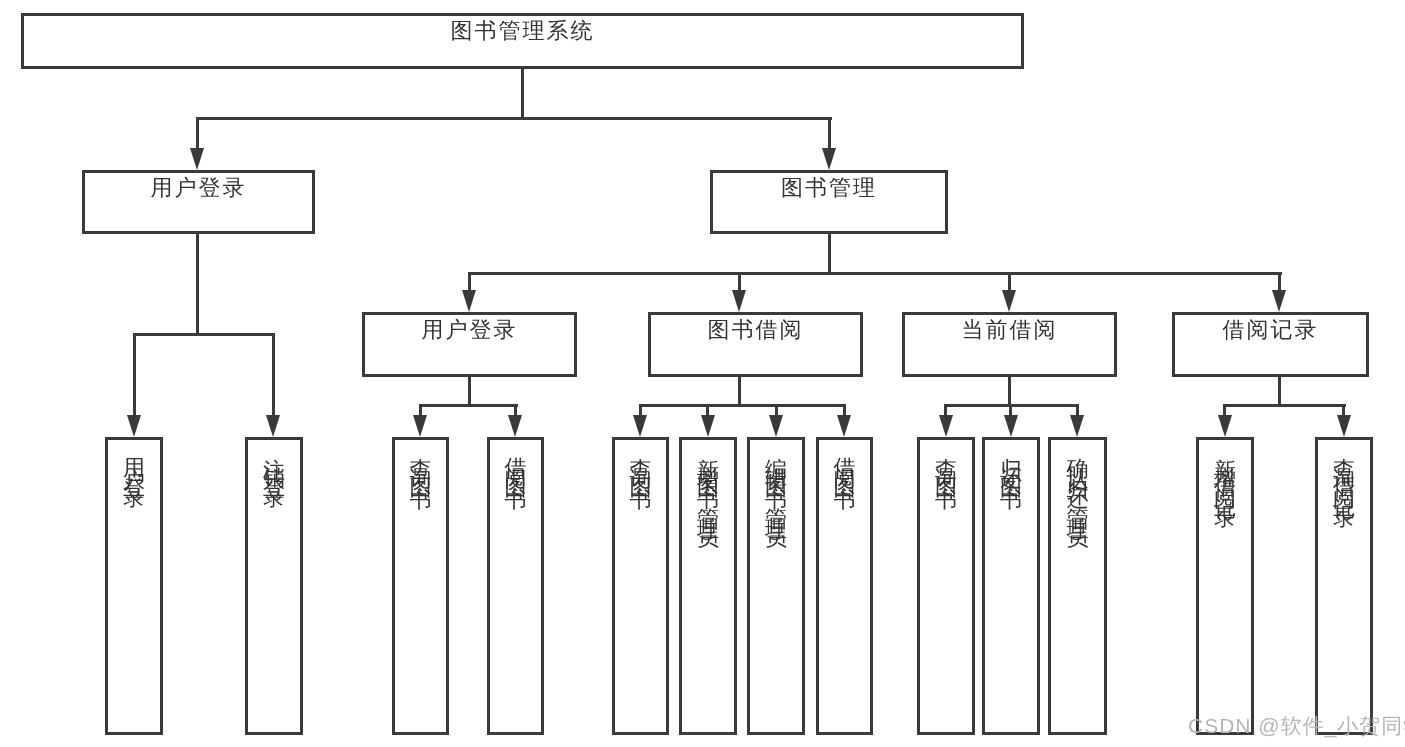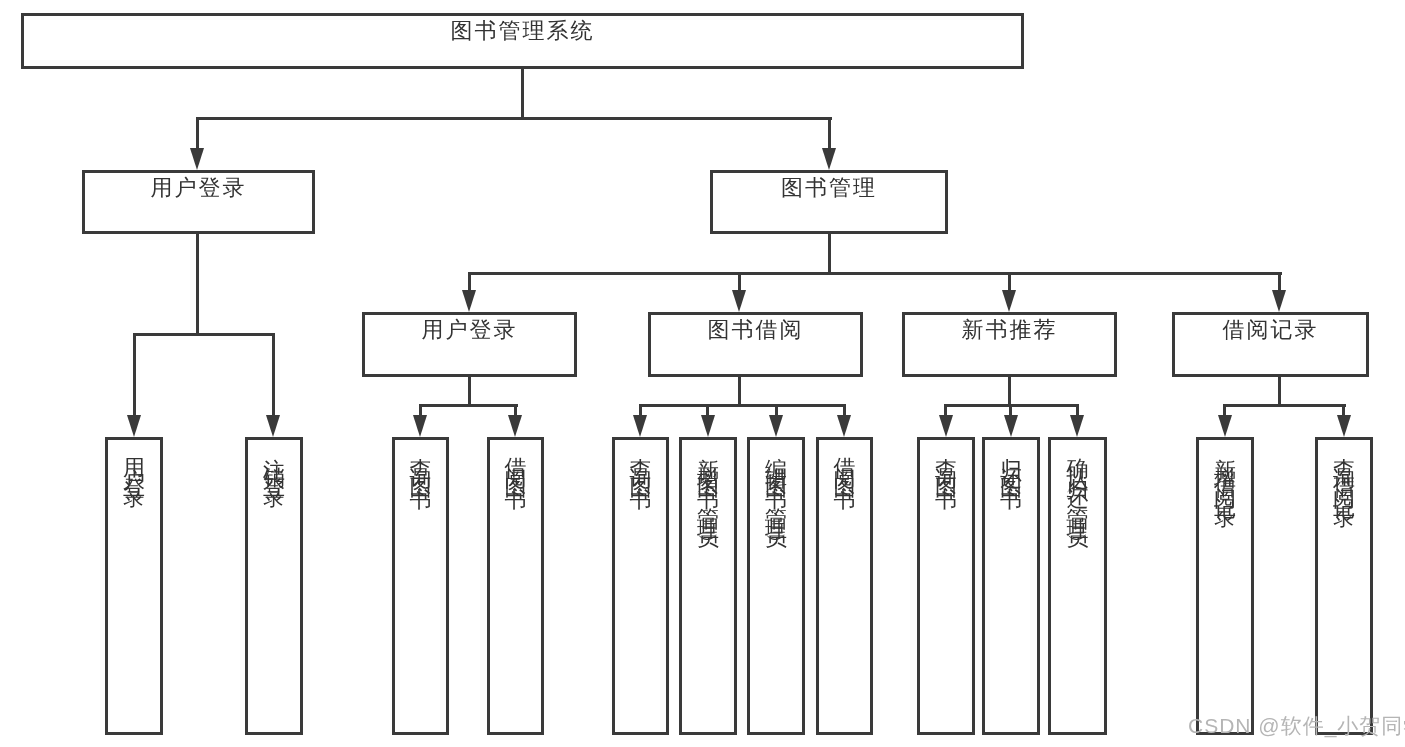--- a/index.html
+++ b/index.html
@@ -78,21 +78,21 @@
   <div class="vline" style="left:1278px;top:272px;height:20px;"></div>
   <div class="arrow" style="left:1272px;top:290px;"></div>
 
   <div class="box" style="left:362px;top:312px;width:215px;height:65px;">
     <span class="lbl">用户登录</span>
   </div>
   <div class="box" style="left:648px;top:312px;width:215px;height:65px;">
     <span class="lbl">图书借阅</span>
   </div>
   <div class="box" style="left:902px;top:312px;width:215px;height:65px;">
-    <span class="lbl">新书推荐</span>
+    <span class="lbl">当前借阅</span>
   </div>
   <div class="box" style="left:1172px;top:312px;width:197px;height:65px;">
     <span class="lbl">借阅记录</span>
   </div>
 
   <div class="vline" style="left:468px;top:377px;height:30px;"></div>
   <div class="hline" style="left:419px;top:404px;width:99px;"></div>
   <div class="vline" style="left:419px;top:404px;height:13px;"></div>
   <div class="arrow" style="left:413px;top:415px;"></div>
   <div class="vline" style="left:514px;top:404px;height:13px;"></div>

